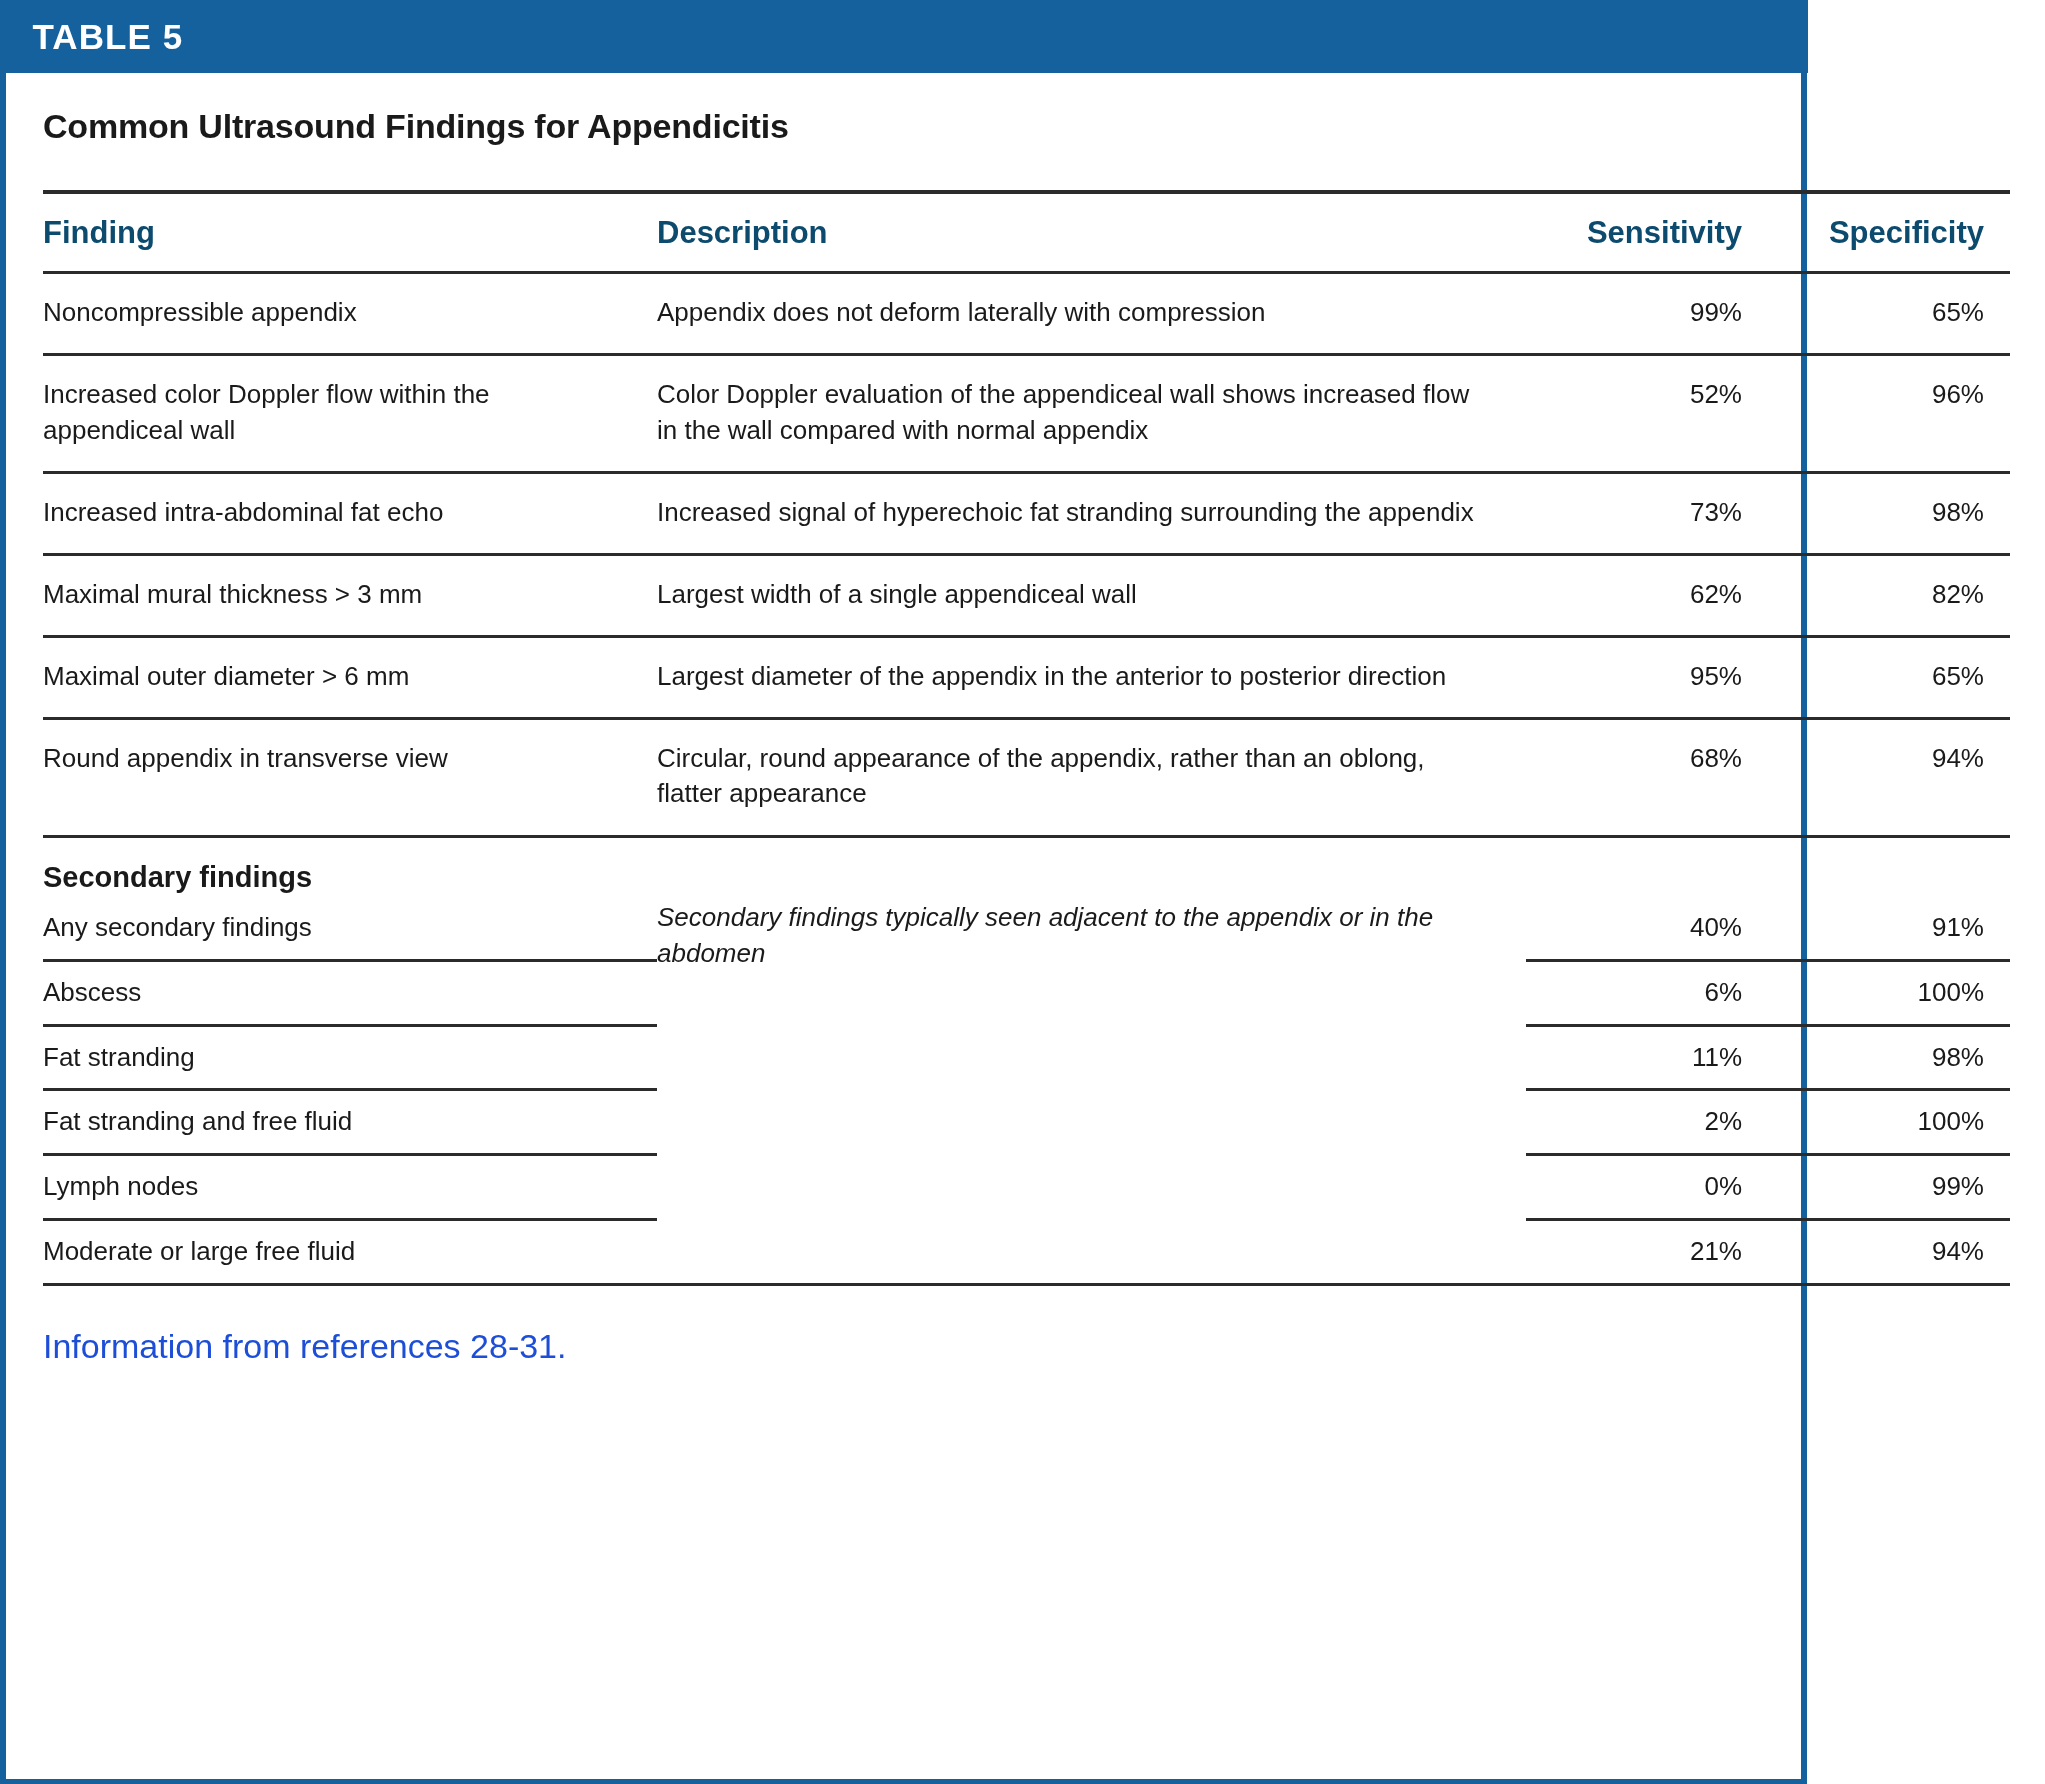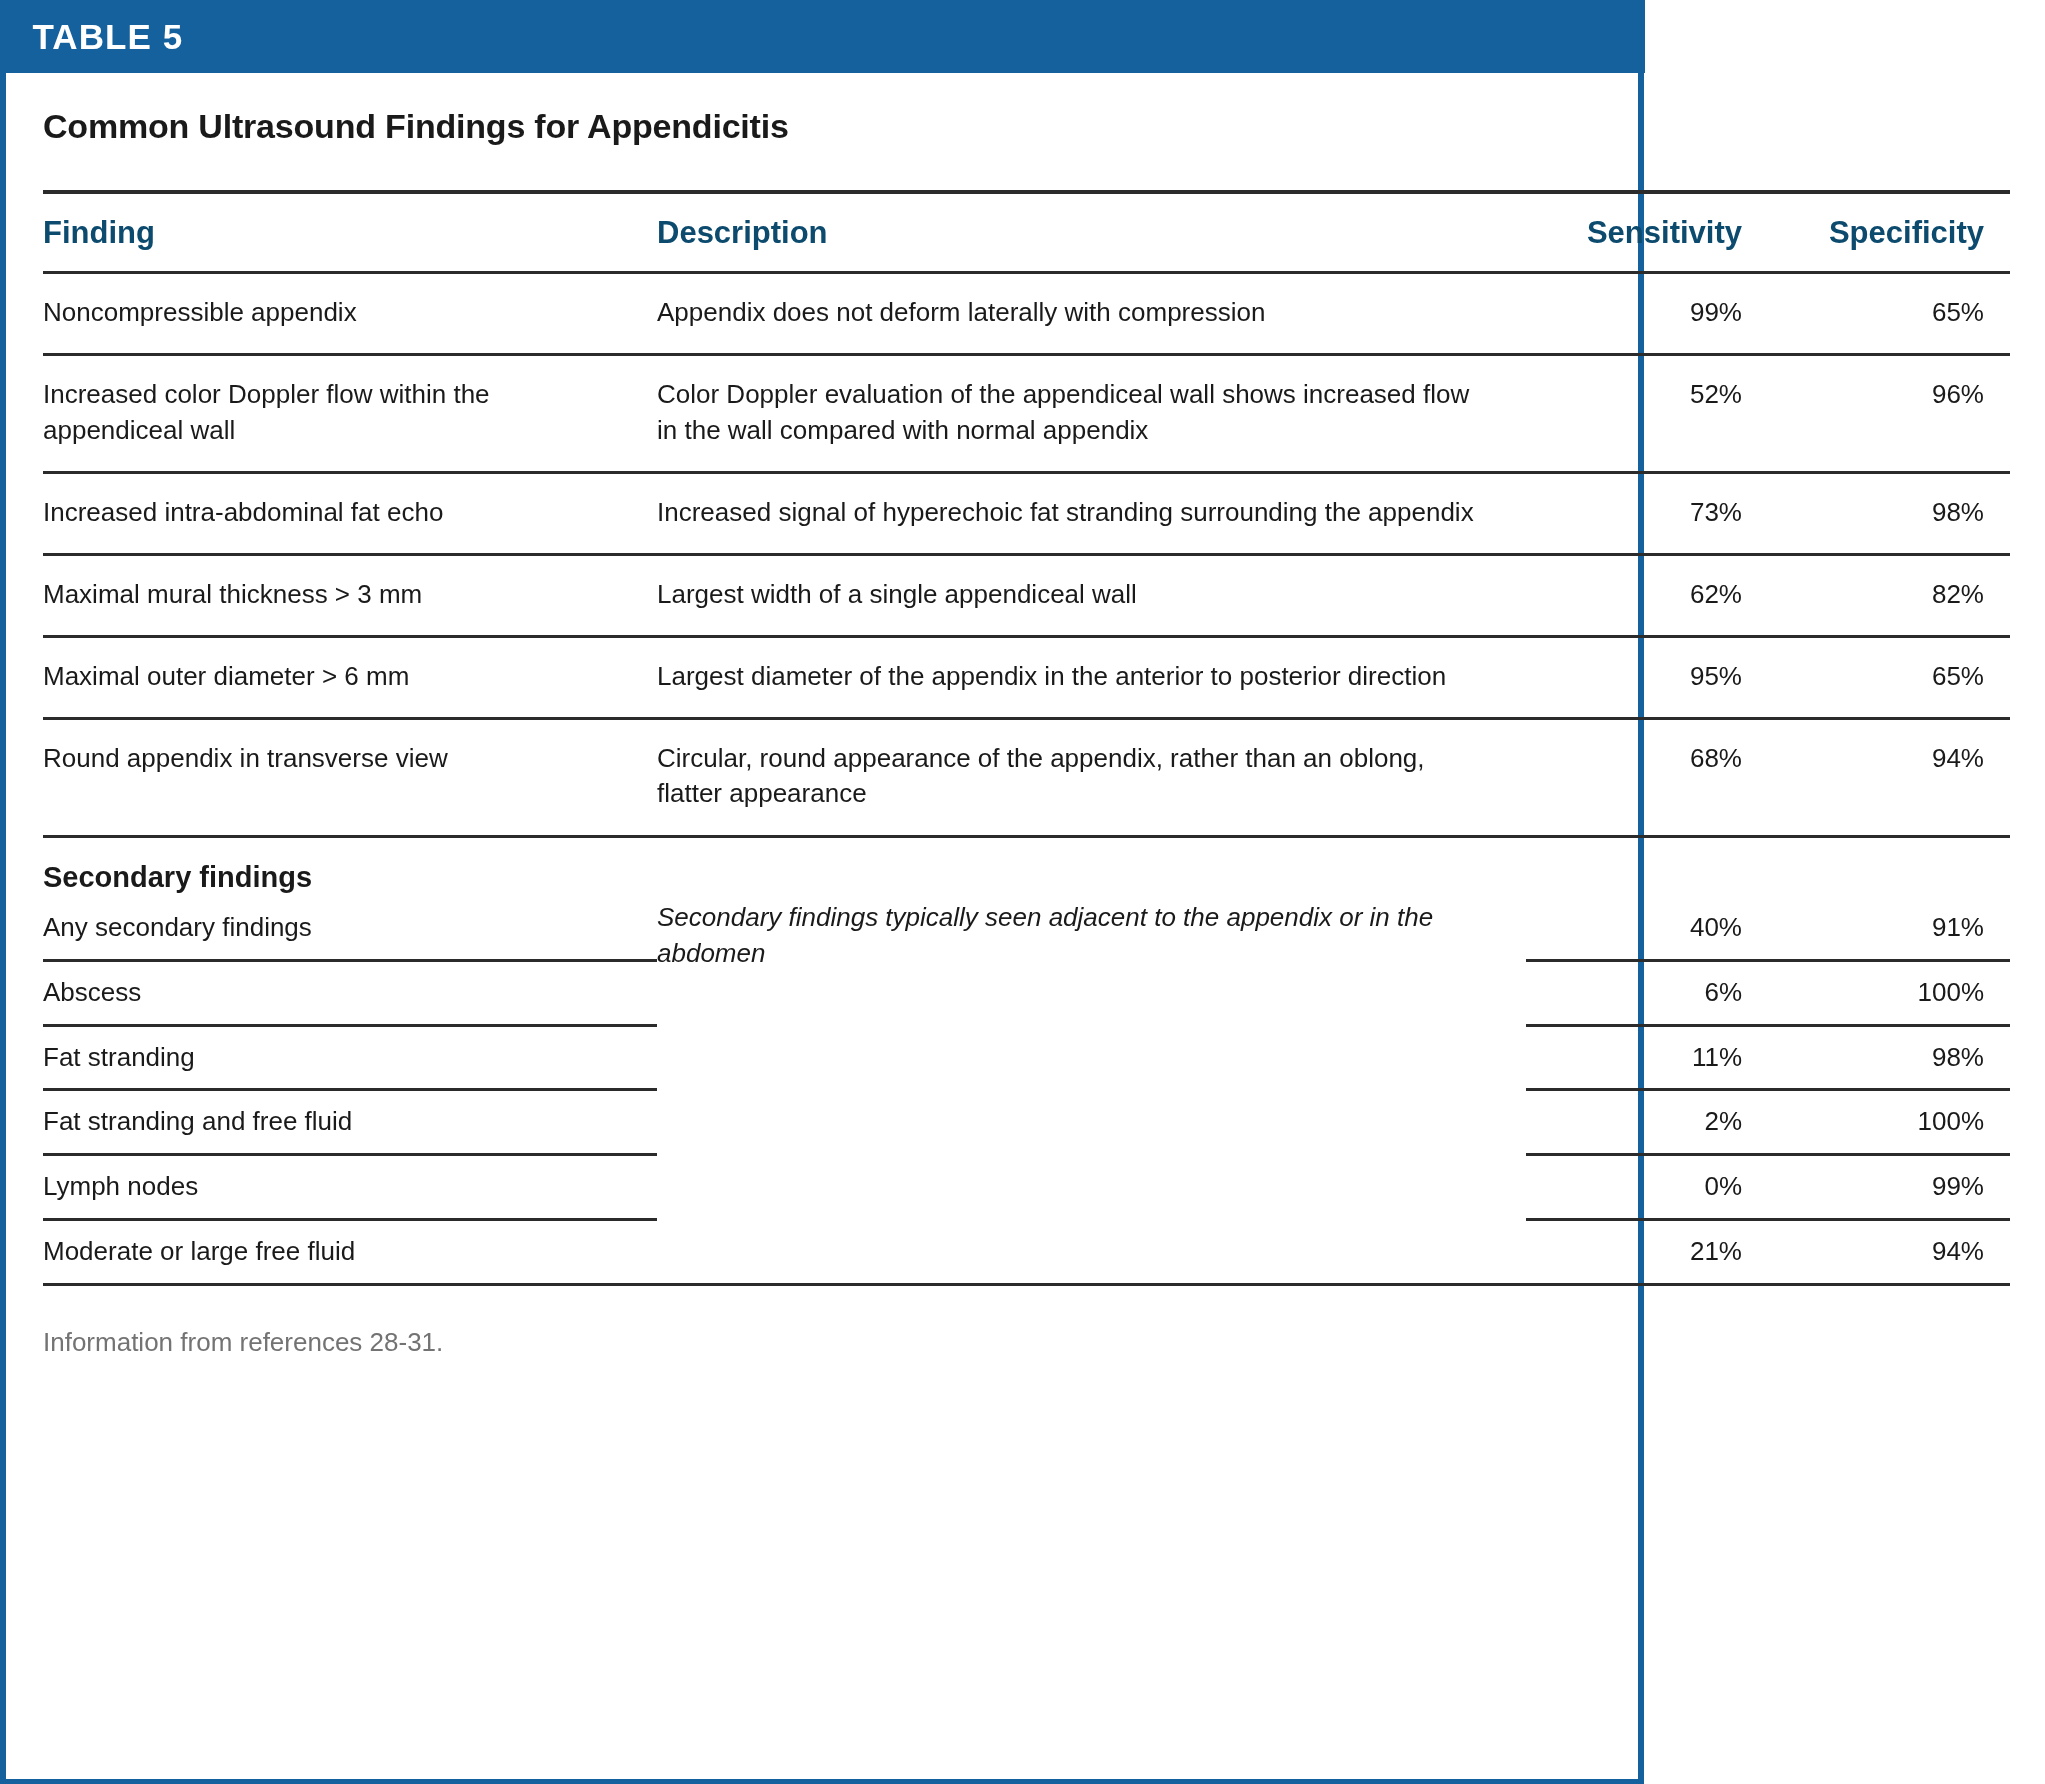--- a/index.html
+++ b/index.html
@@ -9,21 +9,21 @@
     background: #ffffff;
   }
   body {
     font-family: "Liberation Sans", sans-serif;
     width: 2045px;
     height: 1785px;
     overflow: hidden;
   }
 
   .table-card {
-    width: 1644px;
+    width: 1807px;
     height: 1785px;
     background: #ffffff;
     border-left: 6.6px solid #15619E;
     border-right: 6.6px solid #15619E;
     border-bottom: 6.6px solid #15619E;
     border-top: 0;
     display: flex;
     flex-direction: column;
   }
 
@@ -153,22 +153,22 @@
   tr.final-rule td {
     border-top: 3.7px solid #2b2b2b;
     border-bottom: none;
     padding: 0;
     height: 0;
     font-size: 0;
     line-height: 0;
   }
 
   .table-footnote {
-    font-size: 26px;
-    color: #737373;
+    font-size: 34px;
+    color: #1d4ed8;
     padding-top: 20.6px;
   }
 
   .spacer-fill { flex: 1 1 auto; }
 </style>
 </head>
 <body>
 
 <div class="table-card">
 

